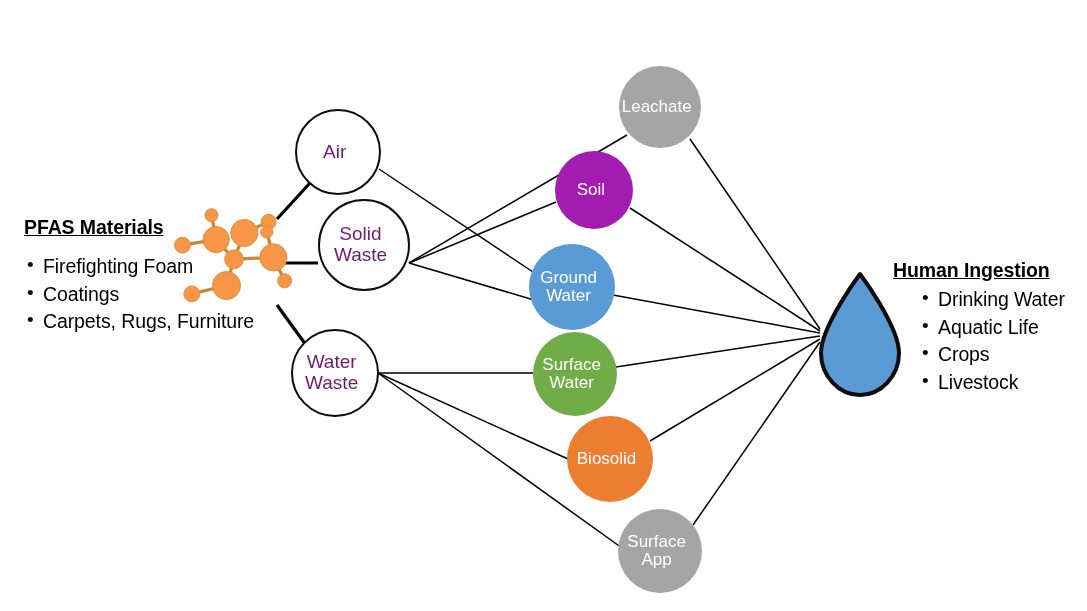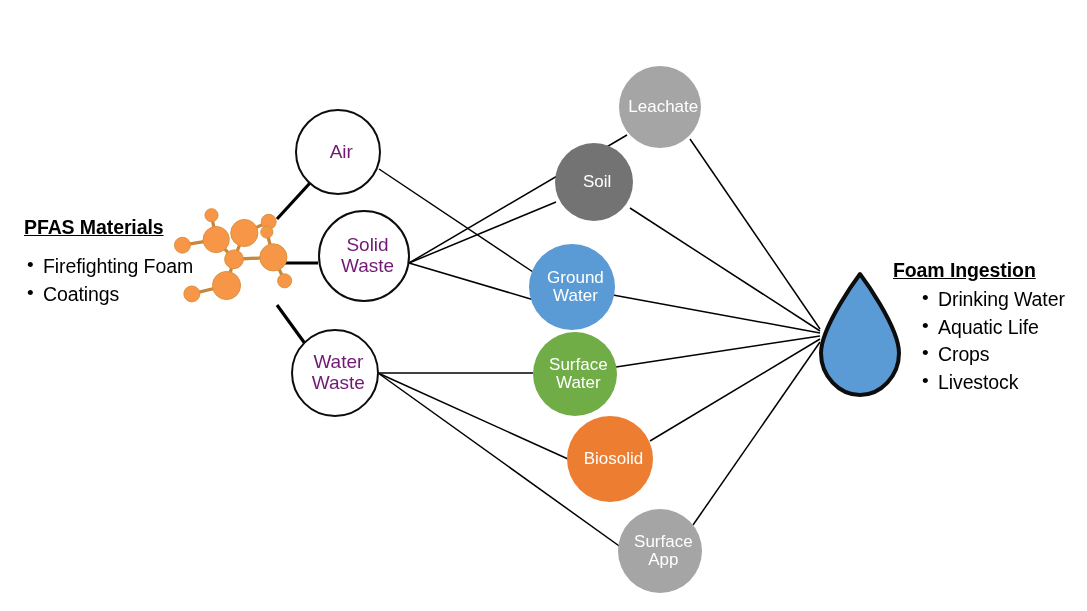--- a/index.html
+++ b/index.html
@@ -20,21 +20,21 @@
     left: 0;
     top: 0;
     width: 1087px;
     height: 611px;
   }
   .node {
     position: absolute;
     border-radius: 50%;
     display: flex;
     align-items: center;
-    justify-content: flex-end;
+    justify-content: flex-start;
     text-align: center;
     line-height: 1.08;
     box-sizing: border-box;
   }
   .node-white {
     background: #ffffff;
     border: 2.6px solid #0d0d0d;
     color: #701a75;
     font-size: 19px;
   }
@@ -107,20 +107,21 @@
       <line x1="616" y1="367" x2="820" y2="336" stroke="#000000" stroke-width="1.5"></line>
       <line x1="650" y1="441" x2="820" y2="339" stroke="#000000" stroke-width="1.5"></line>
       <line x1="693" y1="525" x2="820" y2="342" stroke="#000000" stroke-width="1.5"></line>
     </svg>
 
   <div class="panel" id="left-panel">
     <div class="panel-title">PFAS Materials</div>
     <ul class="panel-list" id="source-list">
         <li>Firefighting Foam</li>
         <li>Coatings</li>
+        <li>Carpets, Rugs, Furniture</li>
       </ul>
   </div>
 
   <svg id="molecule" viewBox="0 0 128 112">
       <line x1="9" y1="45" x2="45" y2="39" stroke="#C8873A" stroke-width="3.5"></line>
       <line x1="45" y1="39" x2="40" y2="13" stroke="#C8873A" stroke-width="3.5"></line>
       <line x1="45" y1="39" x2="64" y2="60" stroke="#C8873A" stroke-width="3.5"></line>
       <line x1="75" y1="32" x2="101" y2="20" stroke="#C8873A" stroke-width="3.5"></line>
       <line x1="75" y1="32" x2="64" y2="60" stroke="#C8873A" stroke-width="3.5"></line>
       <line x1="64" y1="60" x2="106" y2="58" stroke="#C8873A" stroke-width="3.5"></line>
@@ -138,30 +139,30 @@
       <circle cx="99" cy="31" r="6.5" fill="#F79646" stroke="#D9903F" stroke-width="1"></circle>
       <circle cx="118" cy="83" r="7.5" fill="#F79646" stroke="#D9903F" stroke-width="1"></circle>
       <circle cx="56" cy="88" r="15" fill="#F79646" stroke="#D9903F" stroke-width="1"></circle>
       <circle cx="19" cy="97" r="8.5" fill="#F79646" stroke="#D9903F" stroke-width="1"></circle>
     </svg>
 
   <div id="node-layer">
       <div class="node node-white" style="left: 295px; top: 109px; width: 86px; height: 86px;">
         <span class="node-label">Air</span>
       </div>
-      <div class="node node-white" style="left: 318px; top: 210px; width: 92px; height: 92px;">
+      <div class="node node-white" style="left: 318px; top: 199px; width: 92px; height: 92px;">
         <span class="node-label">Solid<br>Waste</span>
       </div>
       <div class="node node-white" style="left: 291px; top: 329px; width: 88px; height: 88px;">
         <span class="node-label">Water<br>Waste</span>
       </div>
       <div class="node node-fill" style="left: 619px; top: 66px; width: 82px; height: 82px; background: rgb(165, 165, 165);">
         <span class="node-label">Leachate</span>
       </div>
-      <div class="node node-fill" style="left: 555px; top: 143px; width: 78px; height: 78px; background: #737373;">
+      <div class="node node-fill" style="left: 555px; top: 151px; width: 78px; height: 78px; background: #a21caf;">
         <span class="node-label">Soil</span>
       </div>
       <div class="node node-fill" style="left: 529px; top: 244px; width: 86px; height: 86px; background: rgb(91, 155, 213);">
         <span class="node-label">Ground<br>Water</span>
       </div>
       <div class="node node-fill" style="left: 533px; top: 332px; width: 84px; height: 84px; background: rgb(112, 173, 71);">
         <span class="node-label">Surface<br>Water</span>
       </div>
       <div class="node node-fill" style="left: 567px; top: 416px; width: 86px; height: 86px; background: rgb(237, 125, 49);">
         <span class="node-label">Biosolid</span>
@@ -169,21 +170,21 @@
       <div class="node node-fill" style="left: 618px; top: 509px; width: 84px; height: 84px; background: rgb(165, 165, 165);">
         <span class="node-label">Surface<br>App</span>
       </div>
     </div>
 
   <svg id="droplet" viewBox="0 0 84 128">
     <path d="M42 3 C 42 3, 81 55, 81 82 C 81 105, 63 124, 42 124 C 21 124, 3 105, 3 82 C 3 55, 42 3, 42 3 Z" fill="#5B9BD5" stroke="#0D0D0D" stroke-width="4" stroke-linejoin="round"></path>
   </svg>
 
   <div class="panel" id="right-panel">
-    <div class="panel-title">Foam Ingestion</div>
+    <div class="panel-title">Human Ingestion</div>
     <ul class="panel-list" id="target-list">
         <li>Drinking Water</li>
         <li>Aquatic Life</li>
         <li>Crops</li>
         <li>Livestock</li>
       </ul>
   </div>
 
 </div>
 

